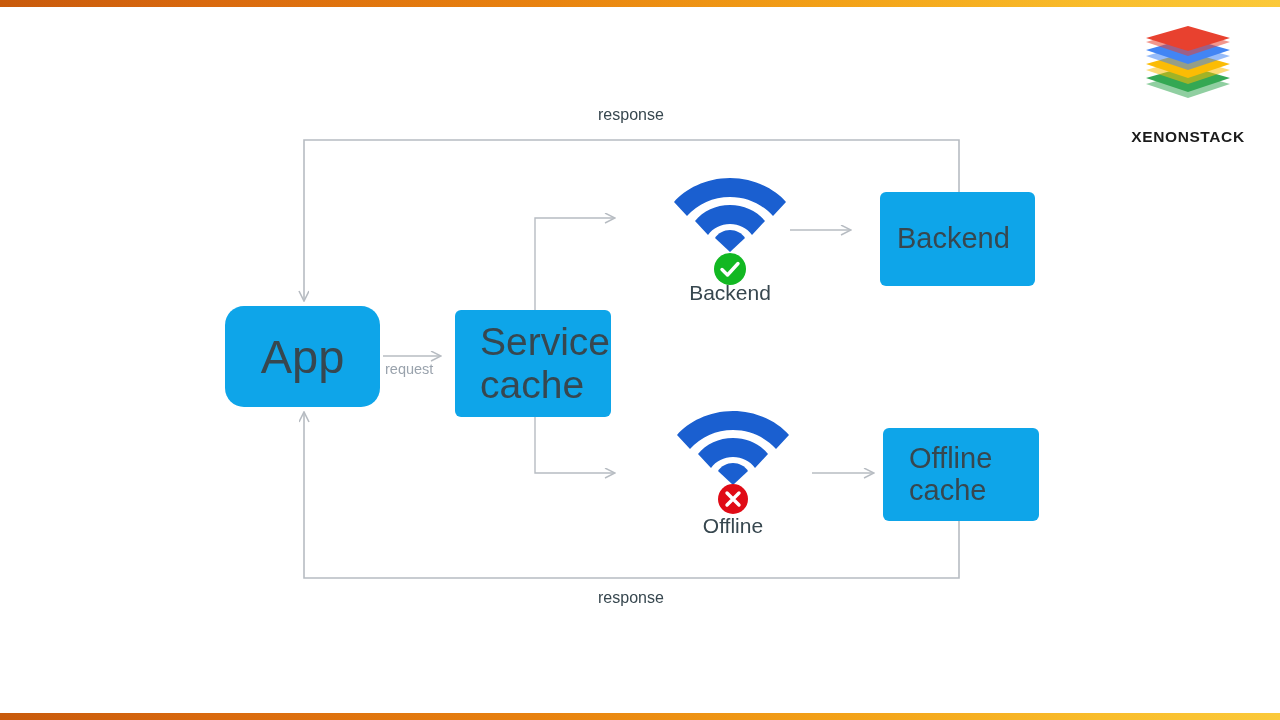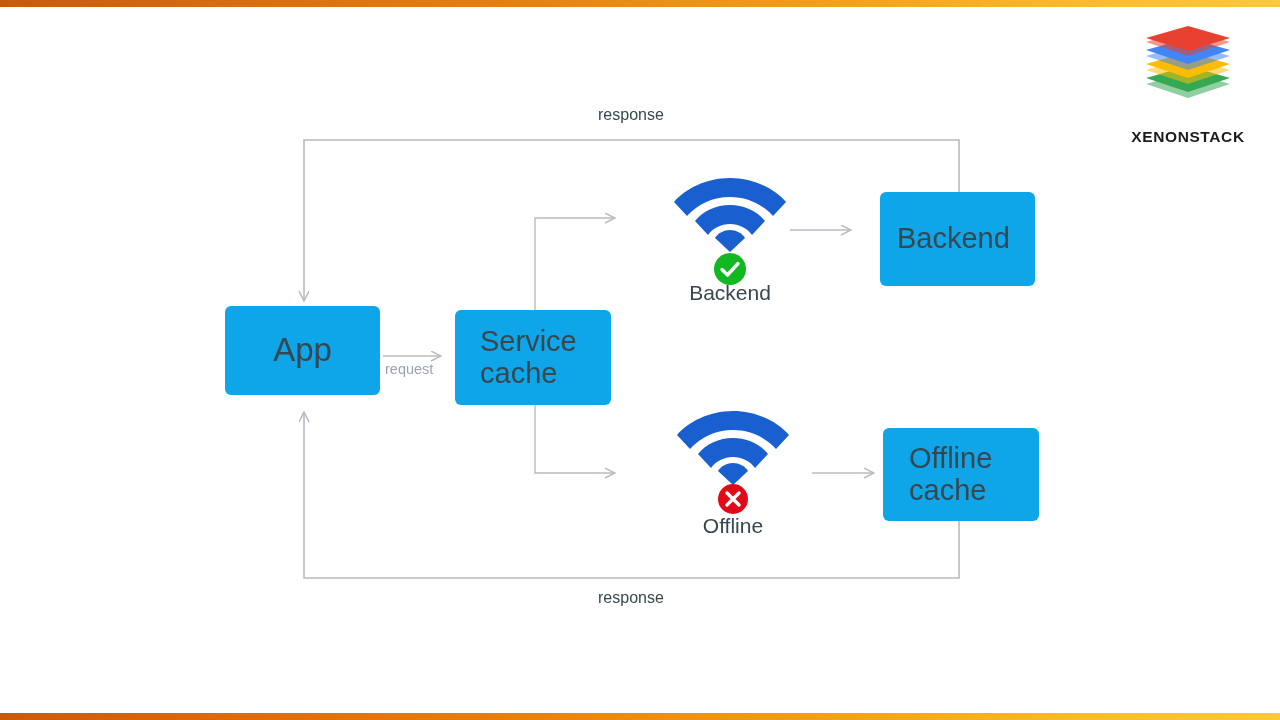--- a/index.html
+++ b/index.html
@@ -68,28 +68,29 @@
     background: #0ea5e9;
     border-radius: 6px;
     box-sizing: border-box;
     display: flex;
     align-items: center;
     color: #37474f;
     font-family: "Liberation Sans", sans-serif;
     line-height: 1.1;
   }
   .node-app {
-    left: 225px; top: 306px; width: 155px; height: 89px;
+    left: 225px; top: 306px; width: 155px; height: 101px;
     justify-content: center;
-    font-size: 33px;
+    font-size: 47px;
+    border-radius: 19px;
   }
   .node-sw {
-    left: 455px; top: 310px; width: 156px; height: 95px;
+    left: 455px; top: 310px; width: 156px; height: 107px;
     padding-left: 25px;
-    font-size: 29px;
+    font-size: 39px;
   }
   .node-backend {
     left: 880px; top: 192px; width: 155px; height: 94px;
     padding-left: 17px;
     font-size: 29px;
   }
   .node-cache {
     left: 883px; top: 428px; width: 156px; height: 93px;
     padding-left: 26px;
     font-size: 29px;

